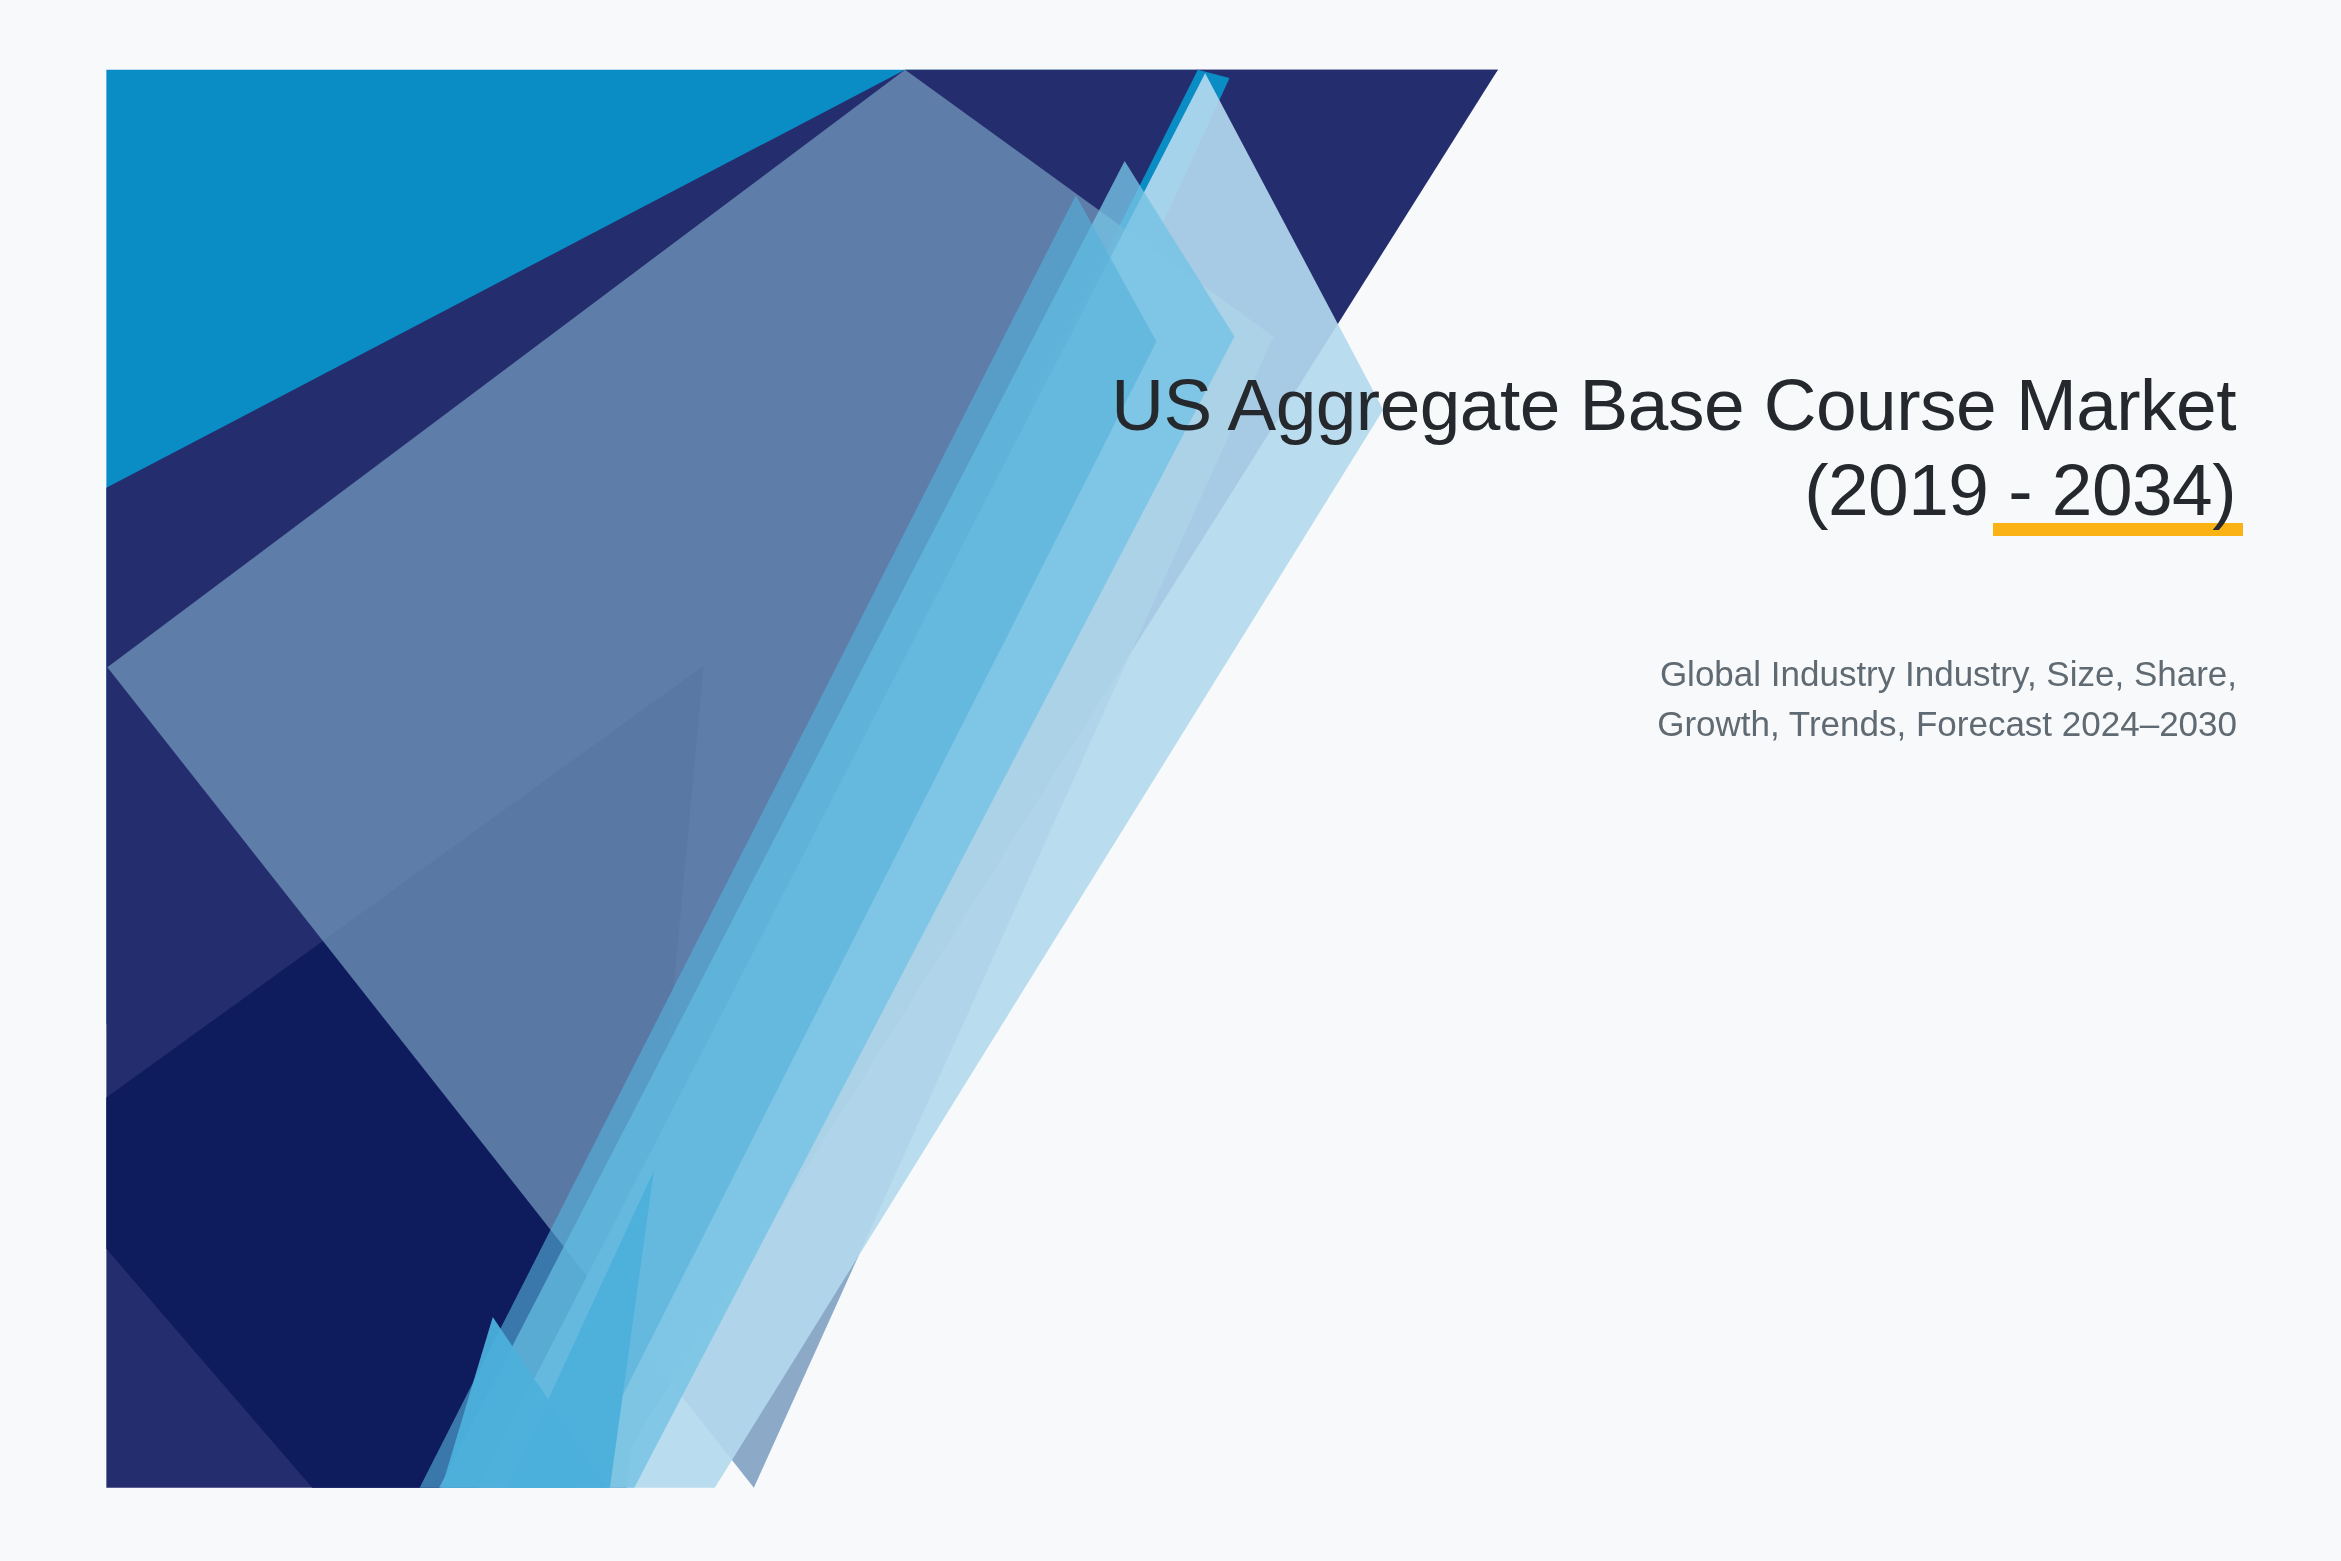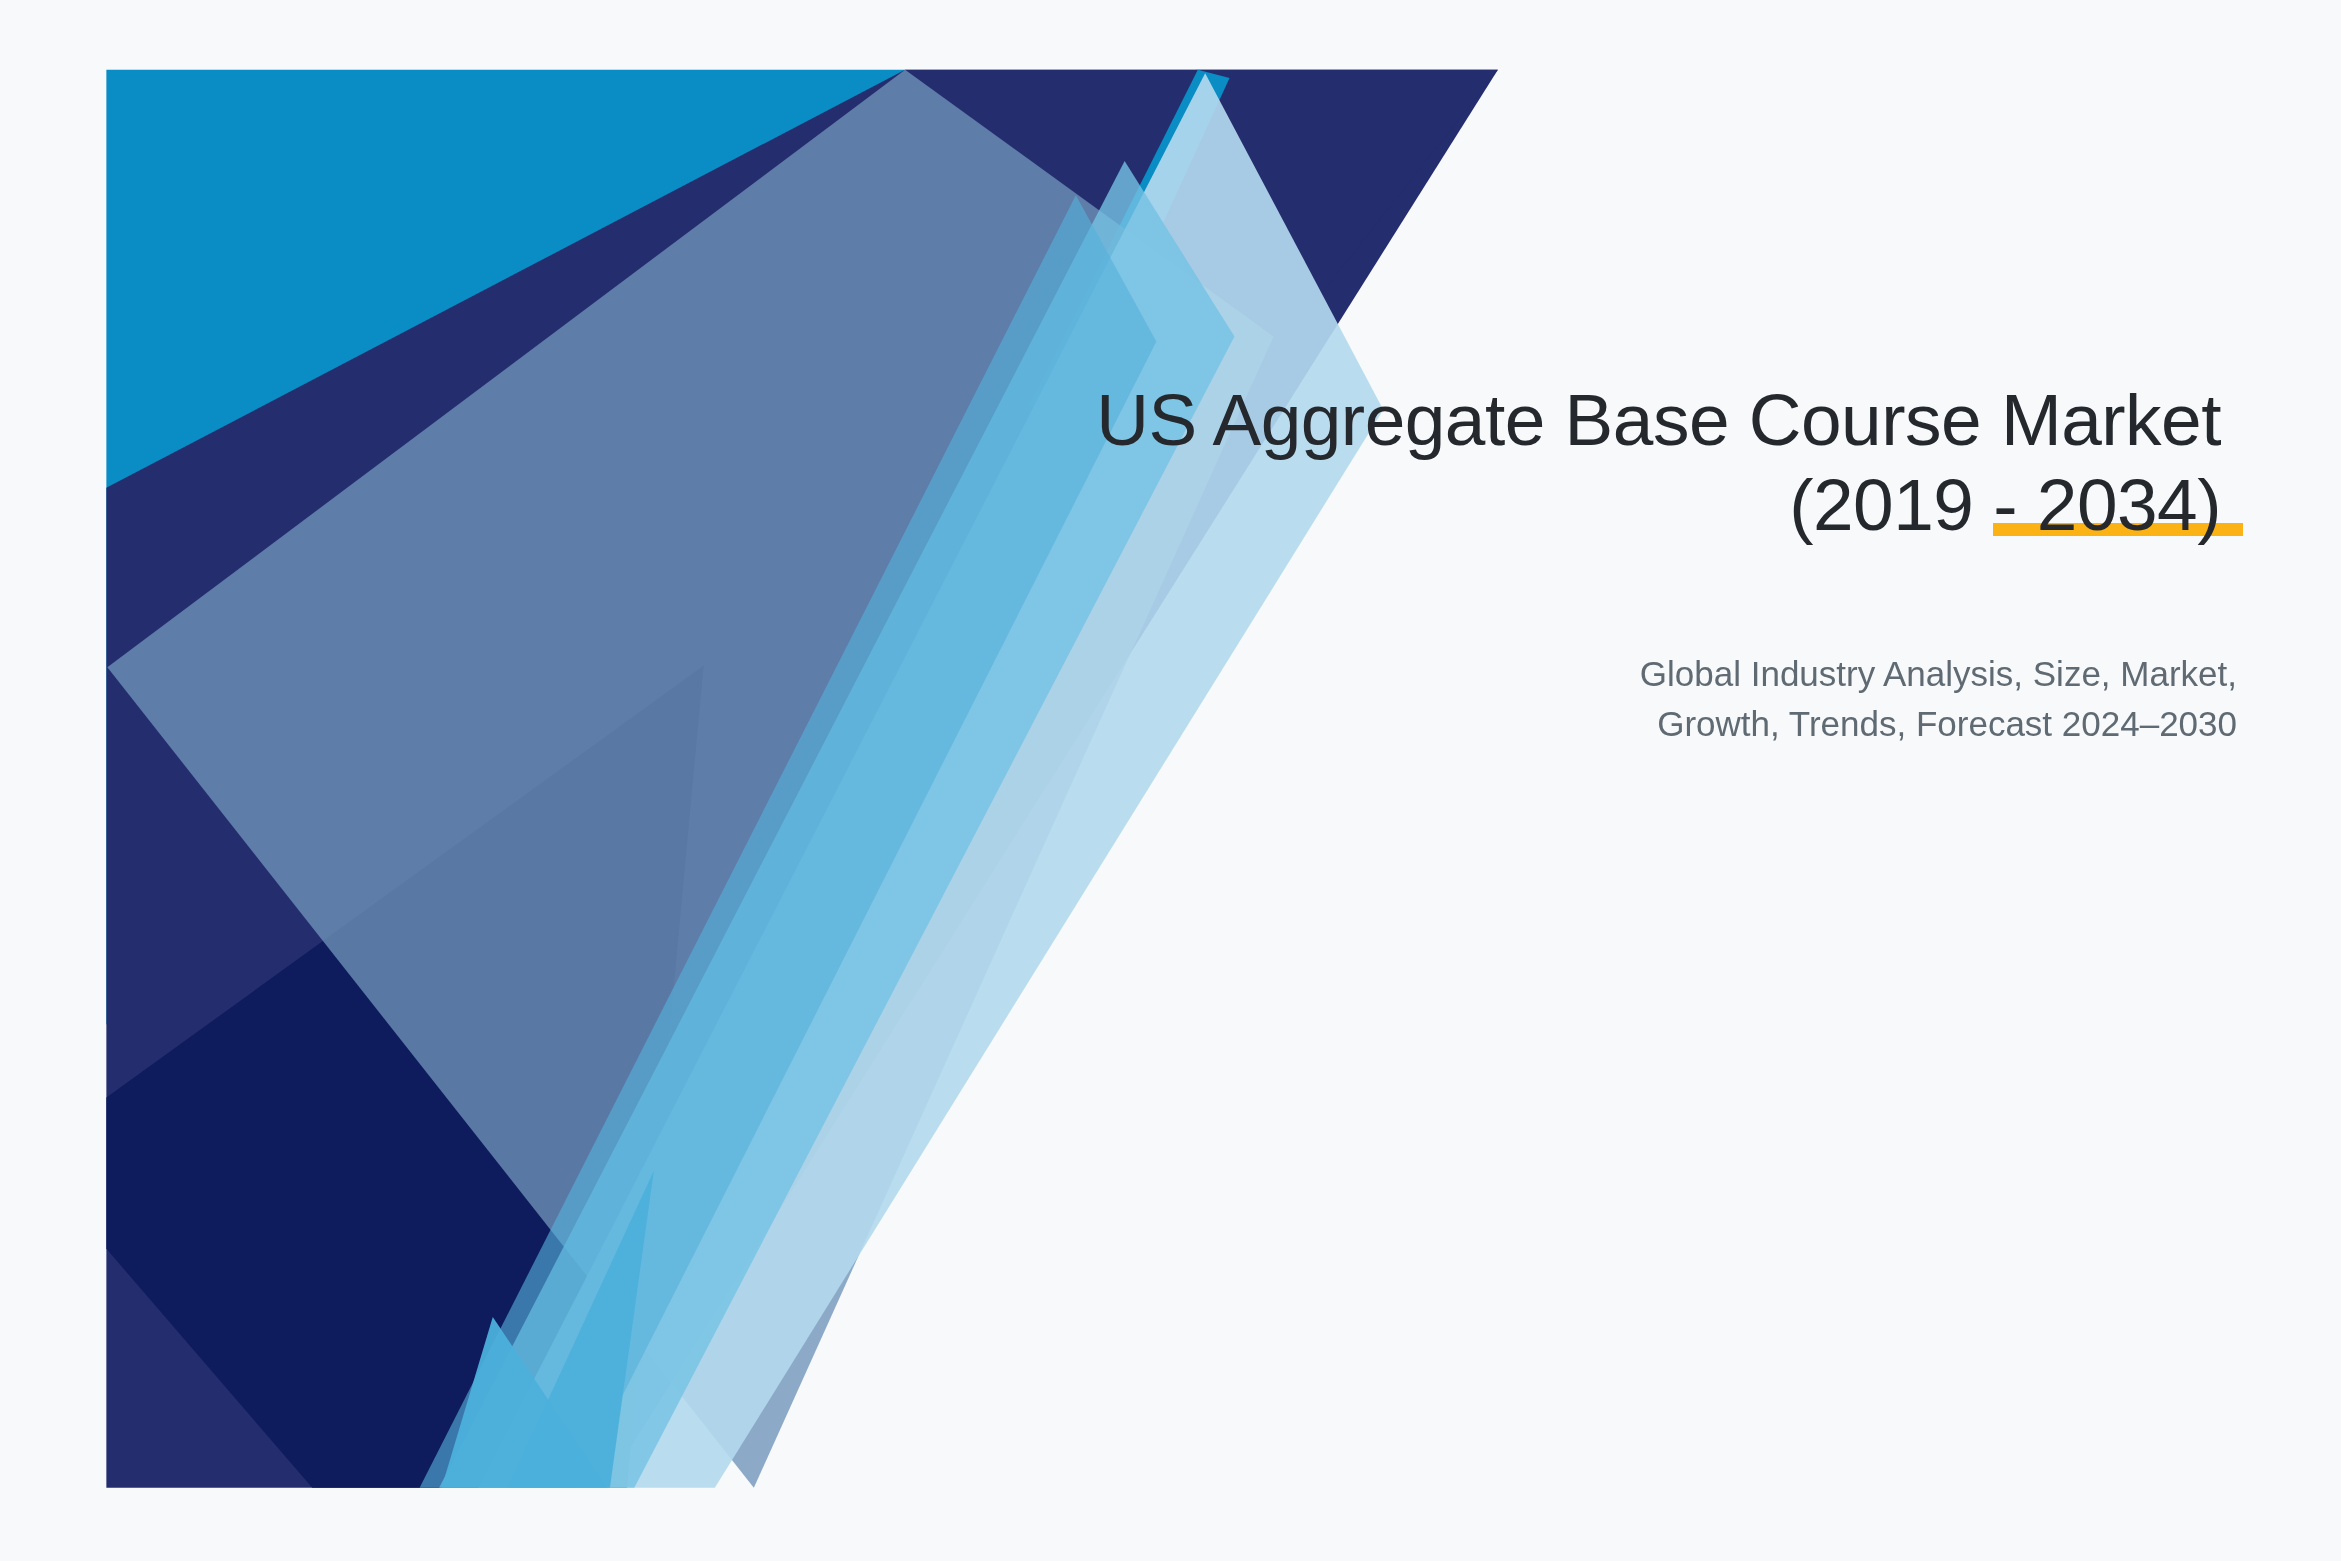--- a/index.html
+++ b/index.html
@@ -33,21 +33,21 @@
     top: 361px;
     width: 1334px;
     text-align: right;
   }
   .title {
     font-size: 73px;
     line-height: 1.17;
     font-weight: 400;
     color: #25292D;
     letter-spacing: -0.5px;
-    margin: 16px;
+    margin: 1px;
     position: relative;
     z-index: 3;
   }
   .title-line {
     display: block;
     position: relative;
   }
   .accent-bar {
     position: absolute;
     left: 1993px;
@@ -105,18 +105,18 @@
   <div class="accent-bar"></div>
 
   <div class="text-block">
     <h1 class="title">
       <span class="title-line">US Aggregate Base Course Market</span>
       <span class="title-line">(2019 - 2034)</span>
     </h1>
   </div>
 
   <p class="subtitle">
-    <span class="sub-line">Global Industry Analysis, Size, Market,</span>
+    <span class="sub-line">Global Industry Industry, Size, Share,</span>
     <span class="sub-line">Growth, Trends, Forecast 2024–2030</span>
   </p>
 
 </div>
 
 
 </body></html>

